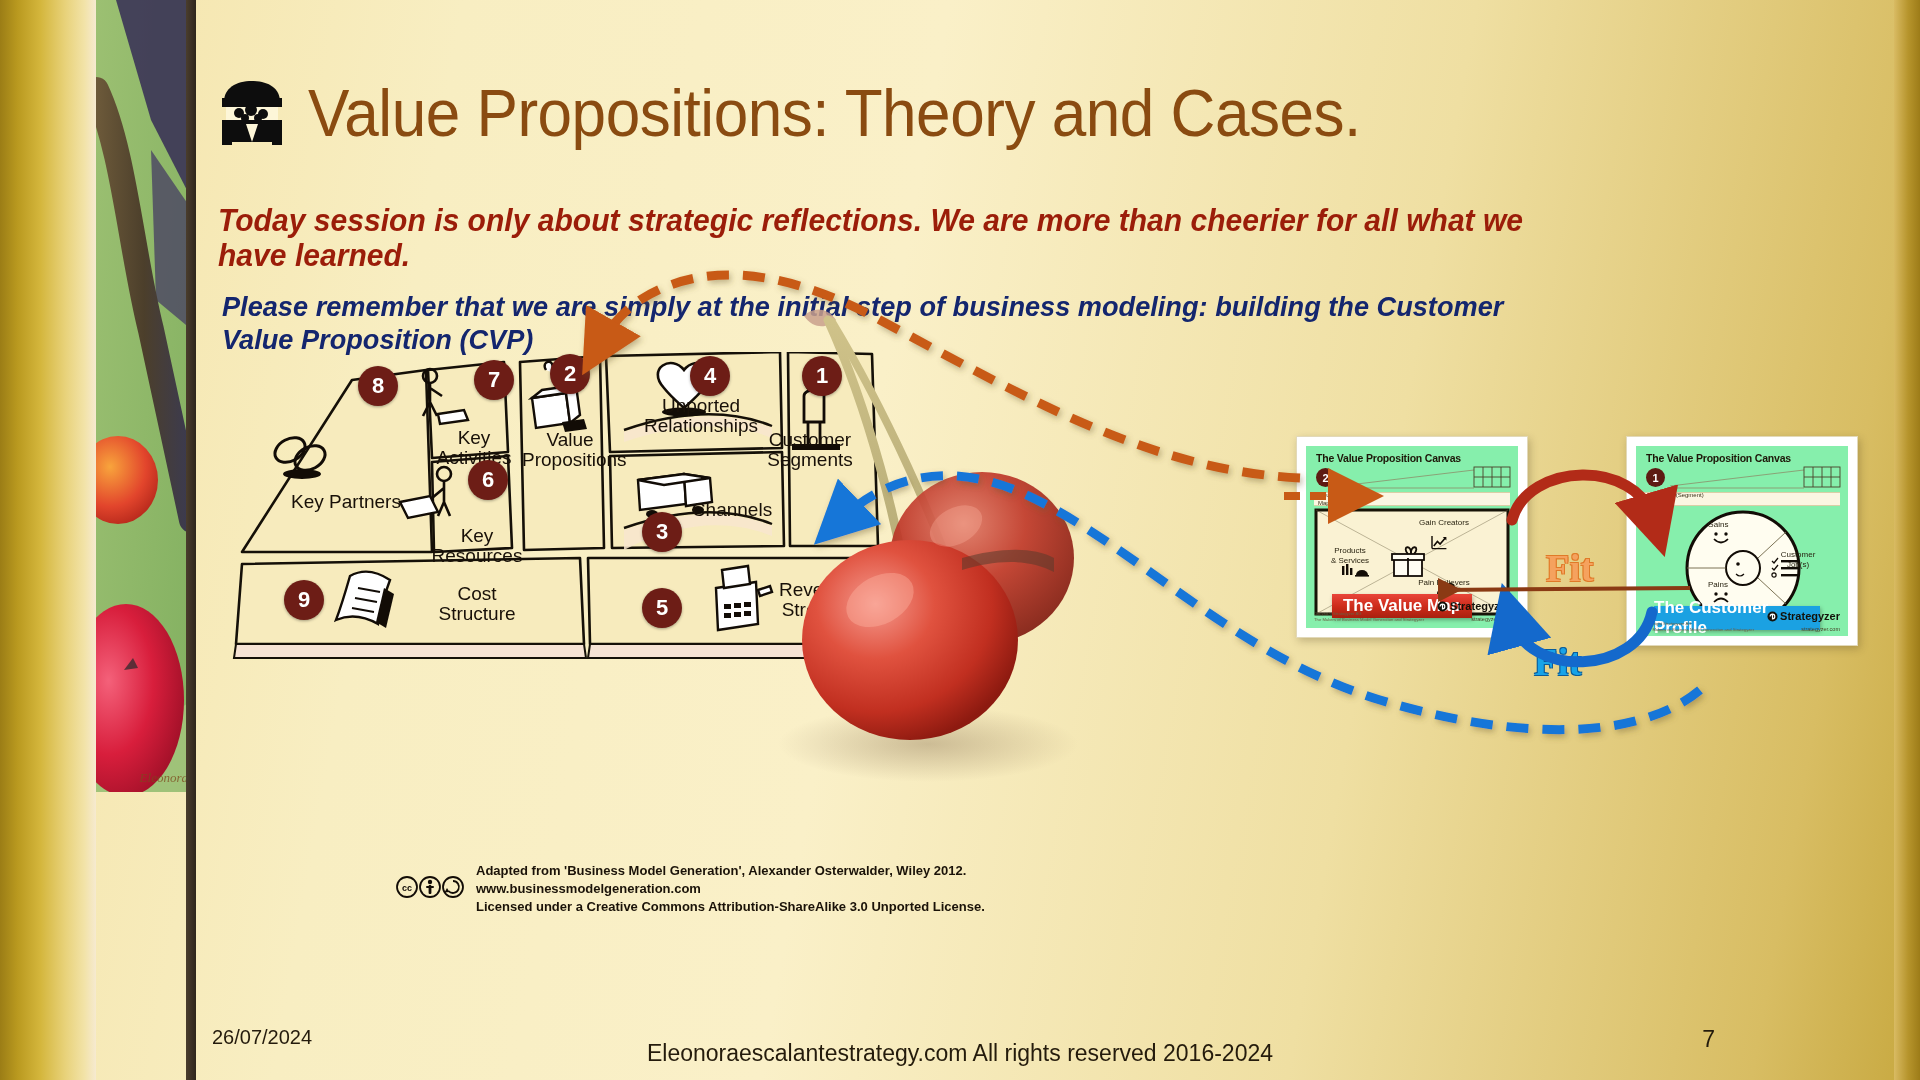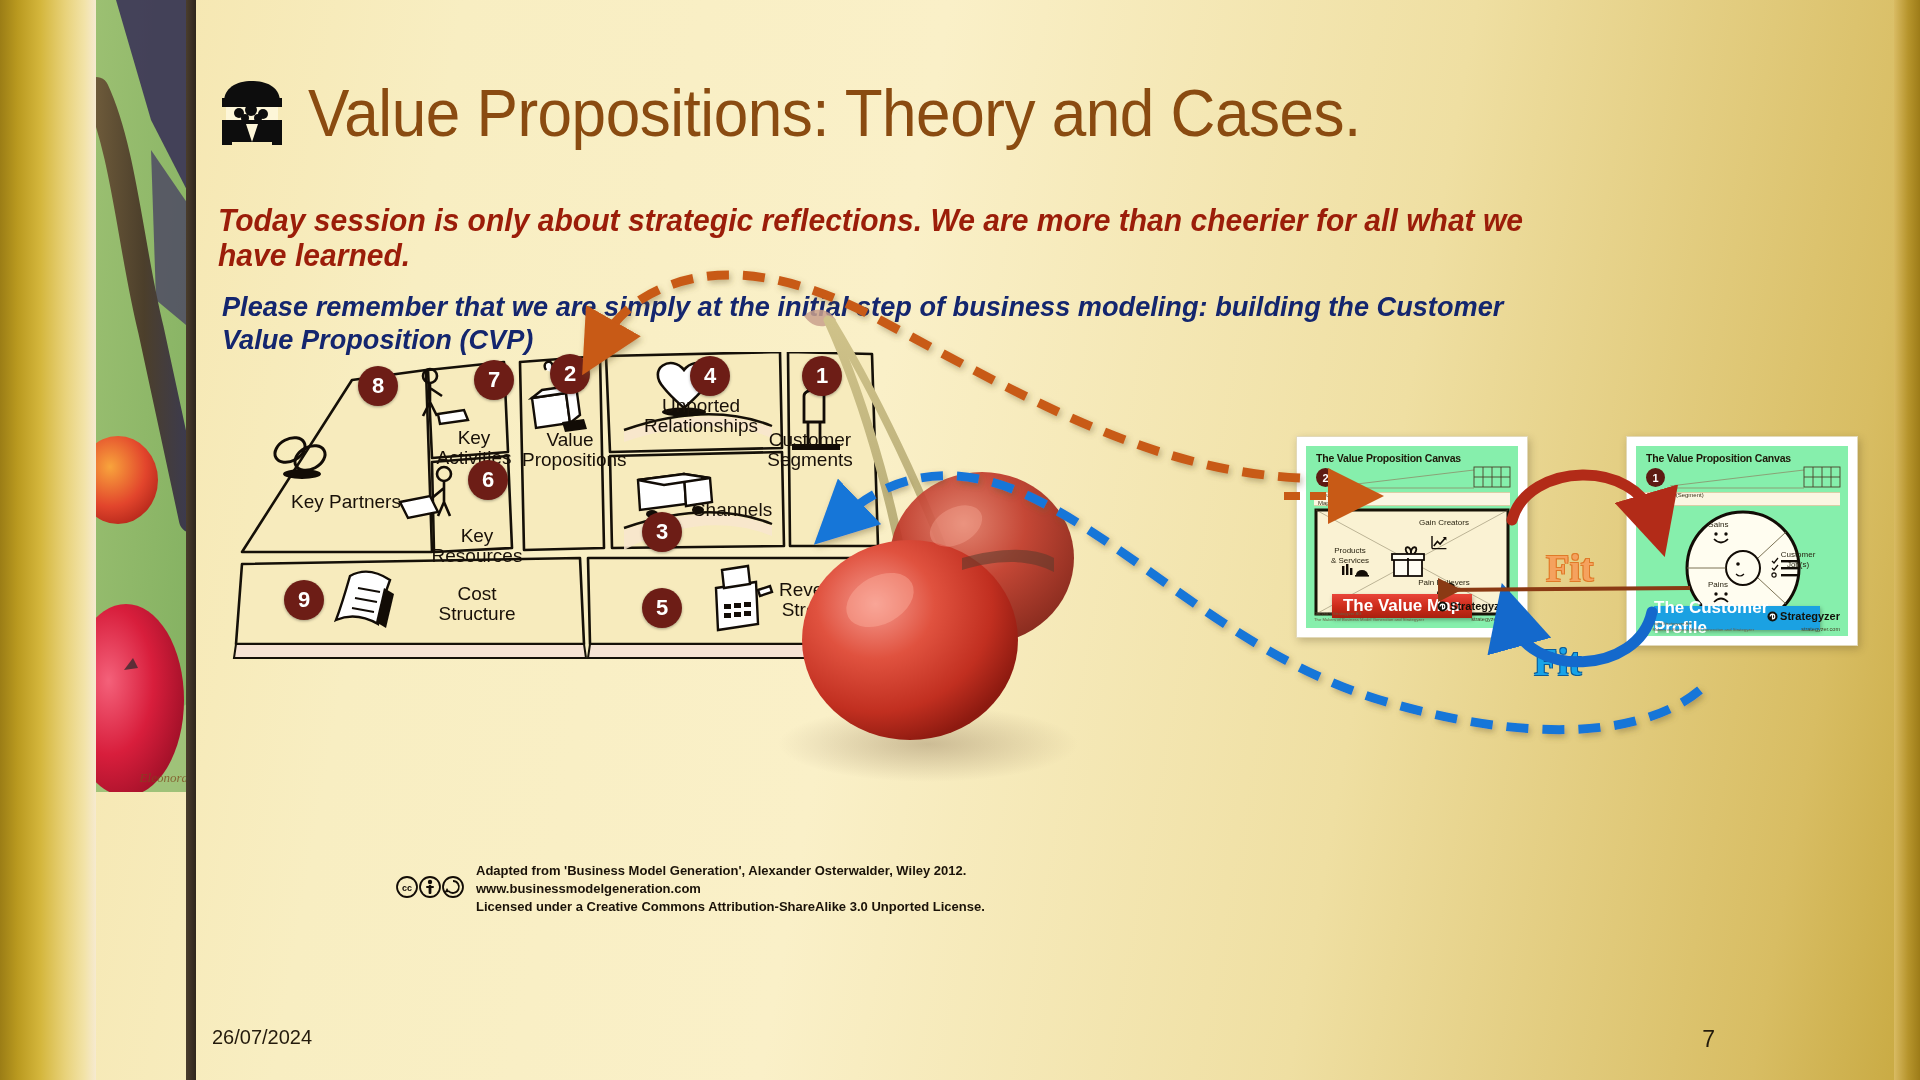--- a/index.html
+++ b/index.html
@@ -641,15 +641,16 @@
     <path d="M1512,520 C1528,462 1636,458 1654,520" stroke="#b22b18" stroke-width="11" fill="none" stroke-linecap="round" marker-end="url(#ah-red)"></path>
 
     <path d="M1652,612 C1638,676 1528,678 1512,620" stroke="#1469cc" stroke-width="11" fill="none" stroke-linecap="round" marker-end="url(#ah-blue2)"></path>
 
     <path d="M1690,588 L1442,590" stroke="#8a3a14" stroke-width="4" fill="none" marker-end="url(#ah-teal)"></path>
 
     <path d="M1284,496 L1352,496" stroke="#c85a16" stroke-width="8" stroke-dasharray="16 10" fill="none" marker-end="url(#ah-orange)"></path>
   </svg>
 
   <div id="footer-date">26/07/2024</div>
+  <div id="footer-center">Eleonoraescalantestrategy.com  All rights reserved 2016-2024</div>
   <div id="footer-page">7</div>
 
 </div>
 
 </body></html>

